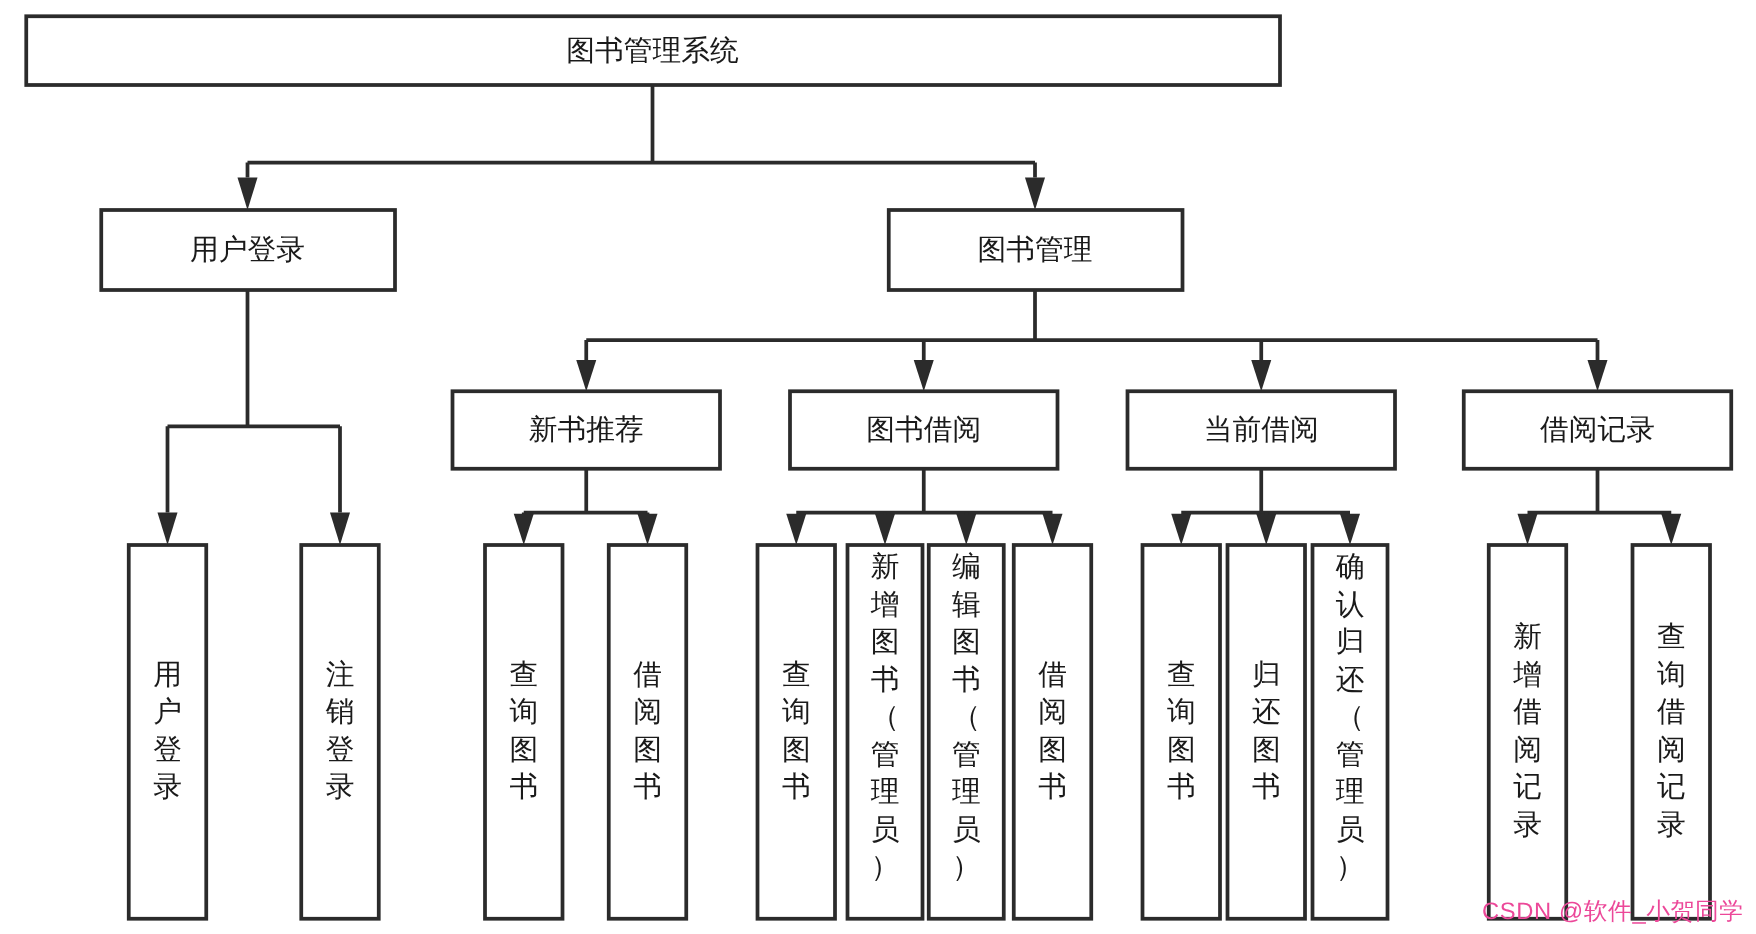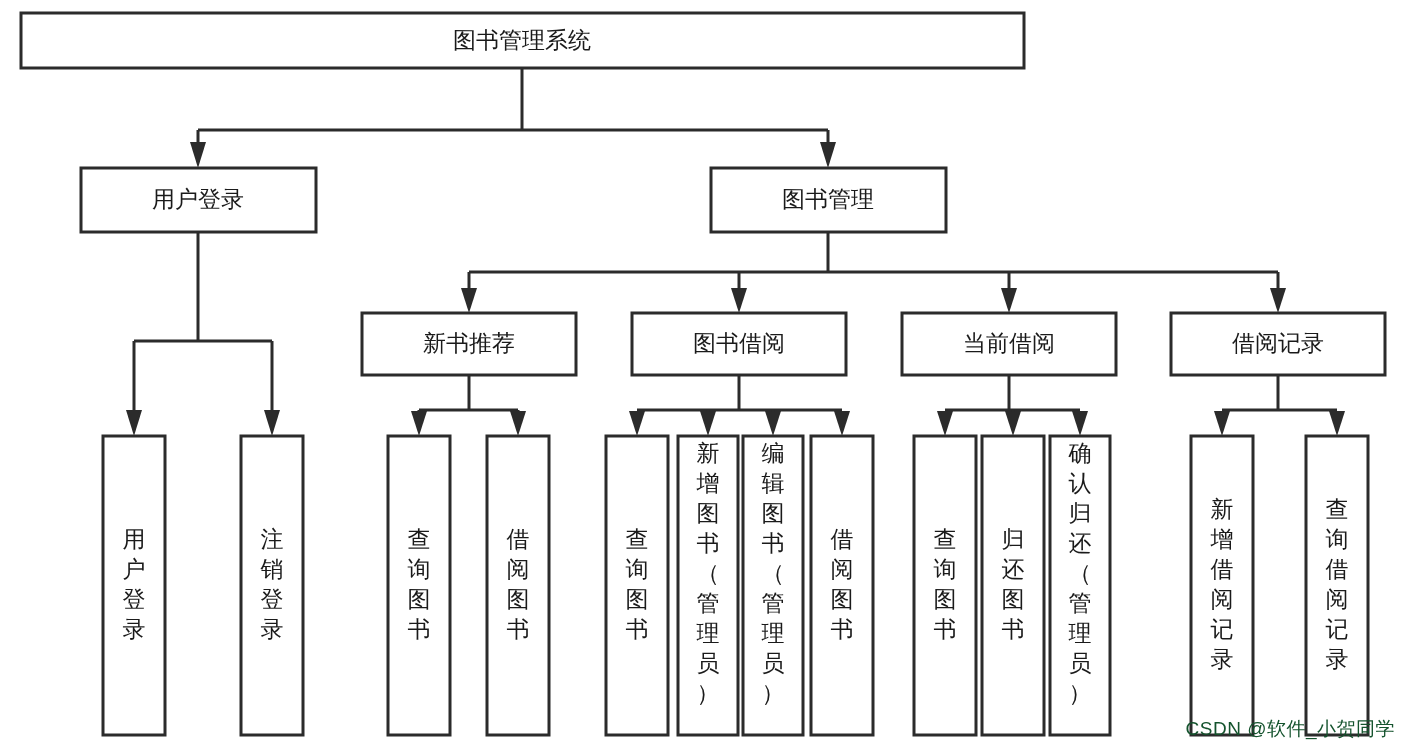--- a/index.html
+++ b/index.html
@@ -54,21 +54,21 @@
     text-anchor: middle;
     dominant-baseline: middle;
     white-space: pre;
   }
   .watermark {
     position: absolute;
     right: 10px;
     bottom: 5px;
     font-family: "Liberation Sans", "DejaVu Sans", sans-serif;
     font-size: 19px;
-    color: #14532d;
+    color: #ec4899;
     letter-spacing: 0.5px;
     pointer-events: none;
     user-select: none;
   }
 </style>
 </head>
 <body>
 
 <div id="diagram-root">
 

